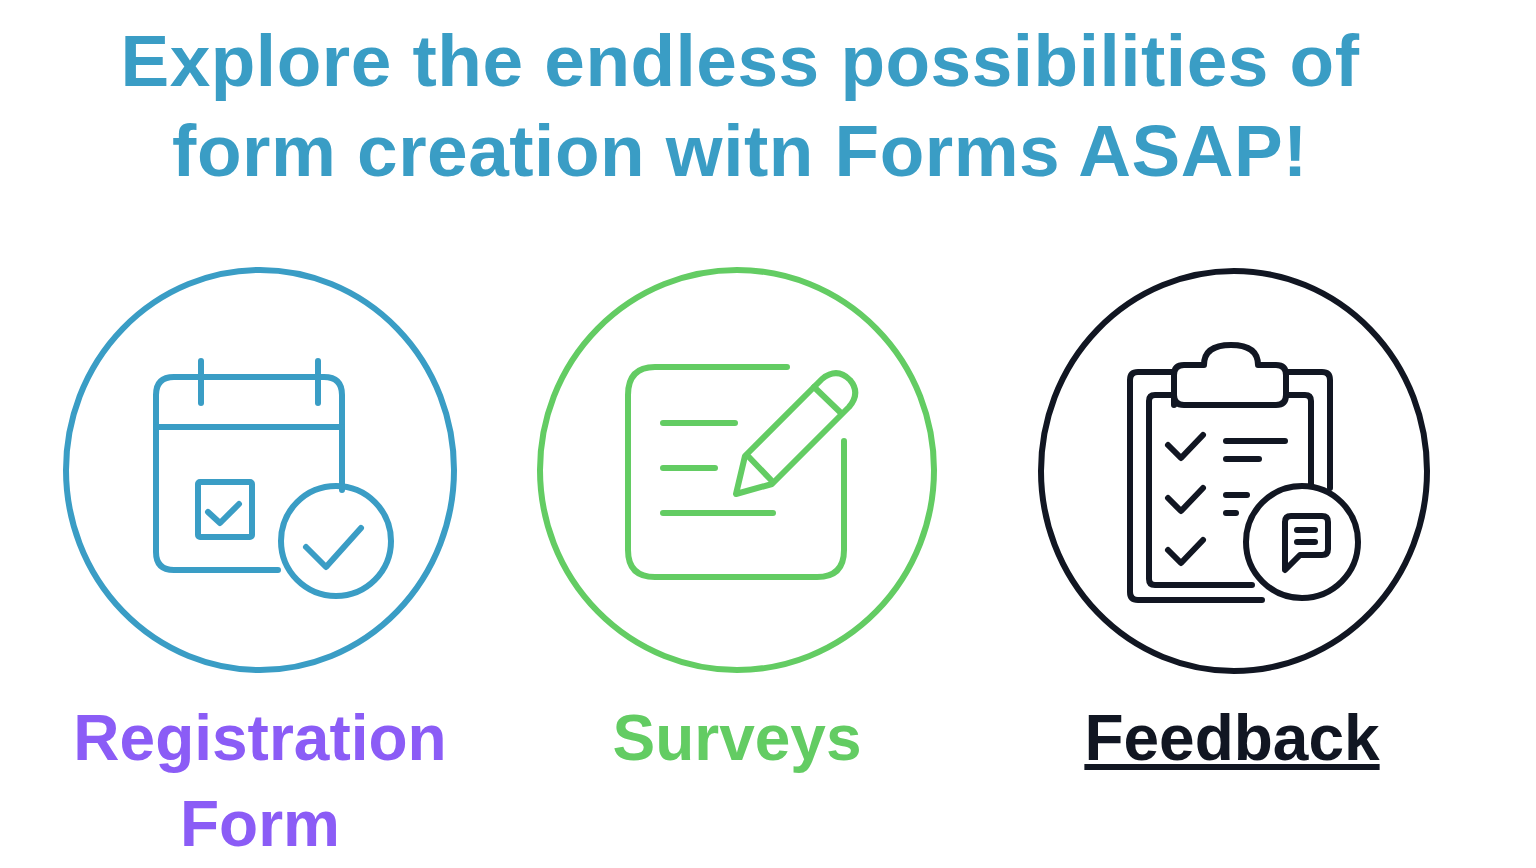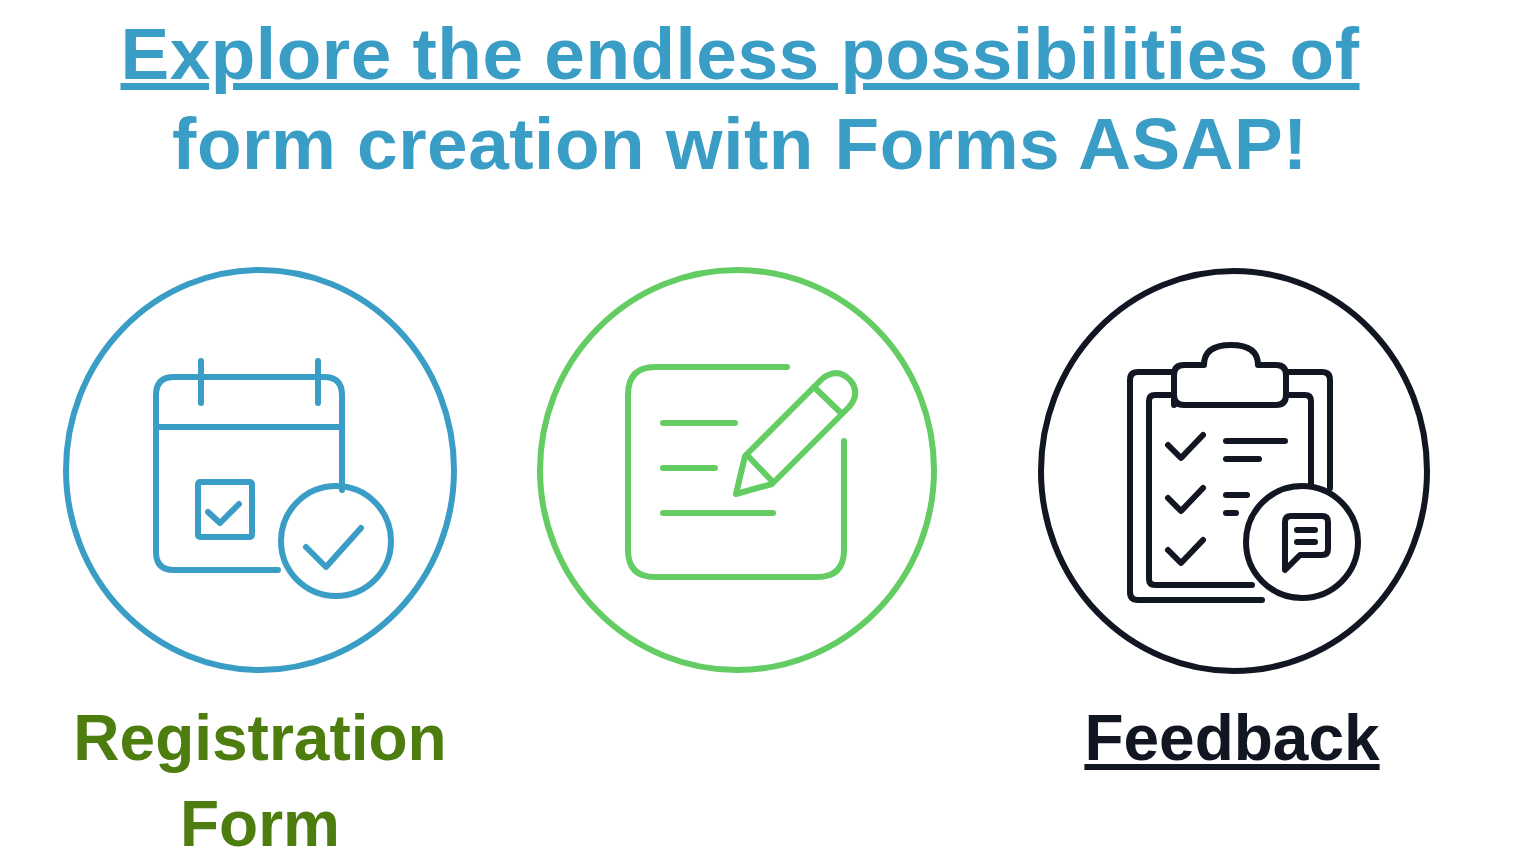--- a/index.html
+++ b/index.html
@@ -19,21 +19,21 @@
       left: 0;
       top: 0;
       width: 1480px;
       text-align: center;
       font-weight: bold;
       font-size: 73px;
       line-height: 90px;
       color: #3a9dc5;
       letter-spacing: 0.5px;
     }
-    .headline .line1 { display: block; padding-top: 9px; text-decoration: underline; }
+    .headline .line1 { display: block; padding-top: 16px; }
     .headline .line2 { display: block; }
 
     .item {
       position: absolute;
       top: 265px;
       width: 420px;
     }
     .item .circle-wrap {
       width: 420px;
       height: 415px;
@@ -47,21 +47,21 @@
       width: 420px;
       text-align: center;
       font-weight: bold;
       font-size: 64px;
       line-height: 86px;
     }
     .item-1 { left: 50px; }
     .item-2 { left: 527px; }
     .item-3 { left: 1022px; }
 
-    .c-blue { color: #4d7c0f; }
+    .c-blue { color: #8b5cf6; }
     .c-green { color: #63cc63; }
     .c-dark { color: #111622; text-decoration: underline; }
   </style>
 </head>
 <body>
 
 <div class="headline">
   <span class="line1">Explore the endless possibilities of</span>
   <span class="line2">form creation witn Forms ASAP!</span>
 </div>
@@ -98,20 +98,24 @@
 
       <line x1="136" y1="158" x2="208" y2="158"></line>
       <line x1="136" y1="203" x2="188" y2="203"></line>
       <line x1="136" y1="248" x2="246" y2="248"></line>
 
       <path d="M 218 191 L 295 114 Q 310 102 323 115 Q 334 128 322 142 L 245 219 L 209 229 Z"></path>
       <line x1="287" y1="122" x2="314" y2="148"></line>
       <line x1="220" y1="190" x2="244" y2="215"></line>
     </svg>
   </div>
+  <div class="label c-green">
+    <div>Surveys</div>
+    <div></div>
+  </div>
 </div>
 
 <div class="item item-3">
   <div class="circle-wrap">
     <svg width="420" height="415" viewBox="0 0 420 415" fill="none" stroke="#111622" stroke-width="6" stroke-linecap="round" stroke-linejoin="round">
       <ellipse cx="212" cy="206" rx="193" ry="200"></ellipse>
 
       <path d="M 240 335 L 116 335 Q 108 335 108 327 L 108 115 Q 108 107 116 107 L 152 107"></path>
       <path d="M 264 107 L 300 107 Q 308 107 308 115 L 308 223"></path>
 

